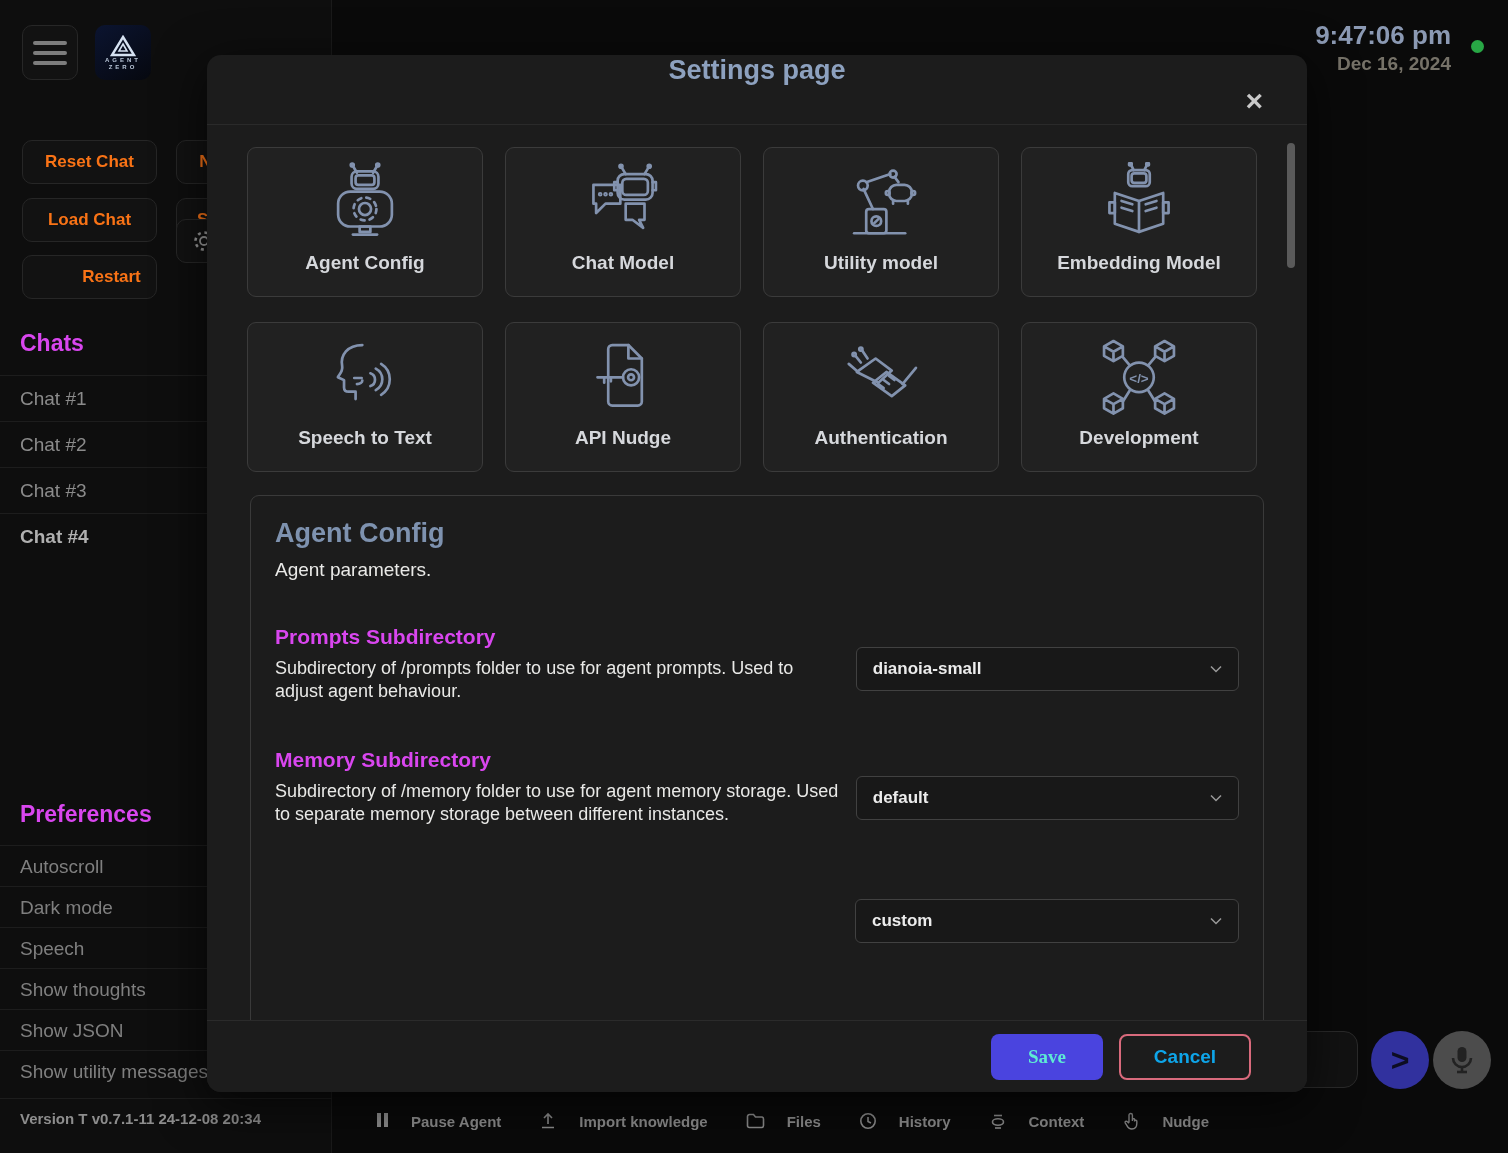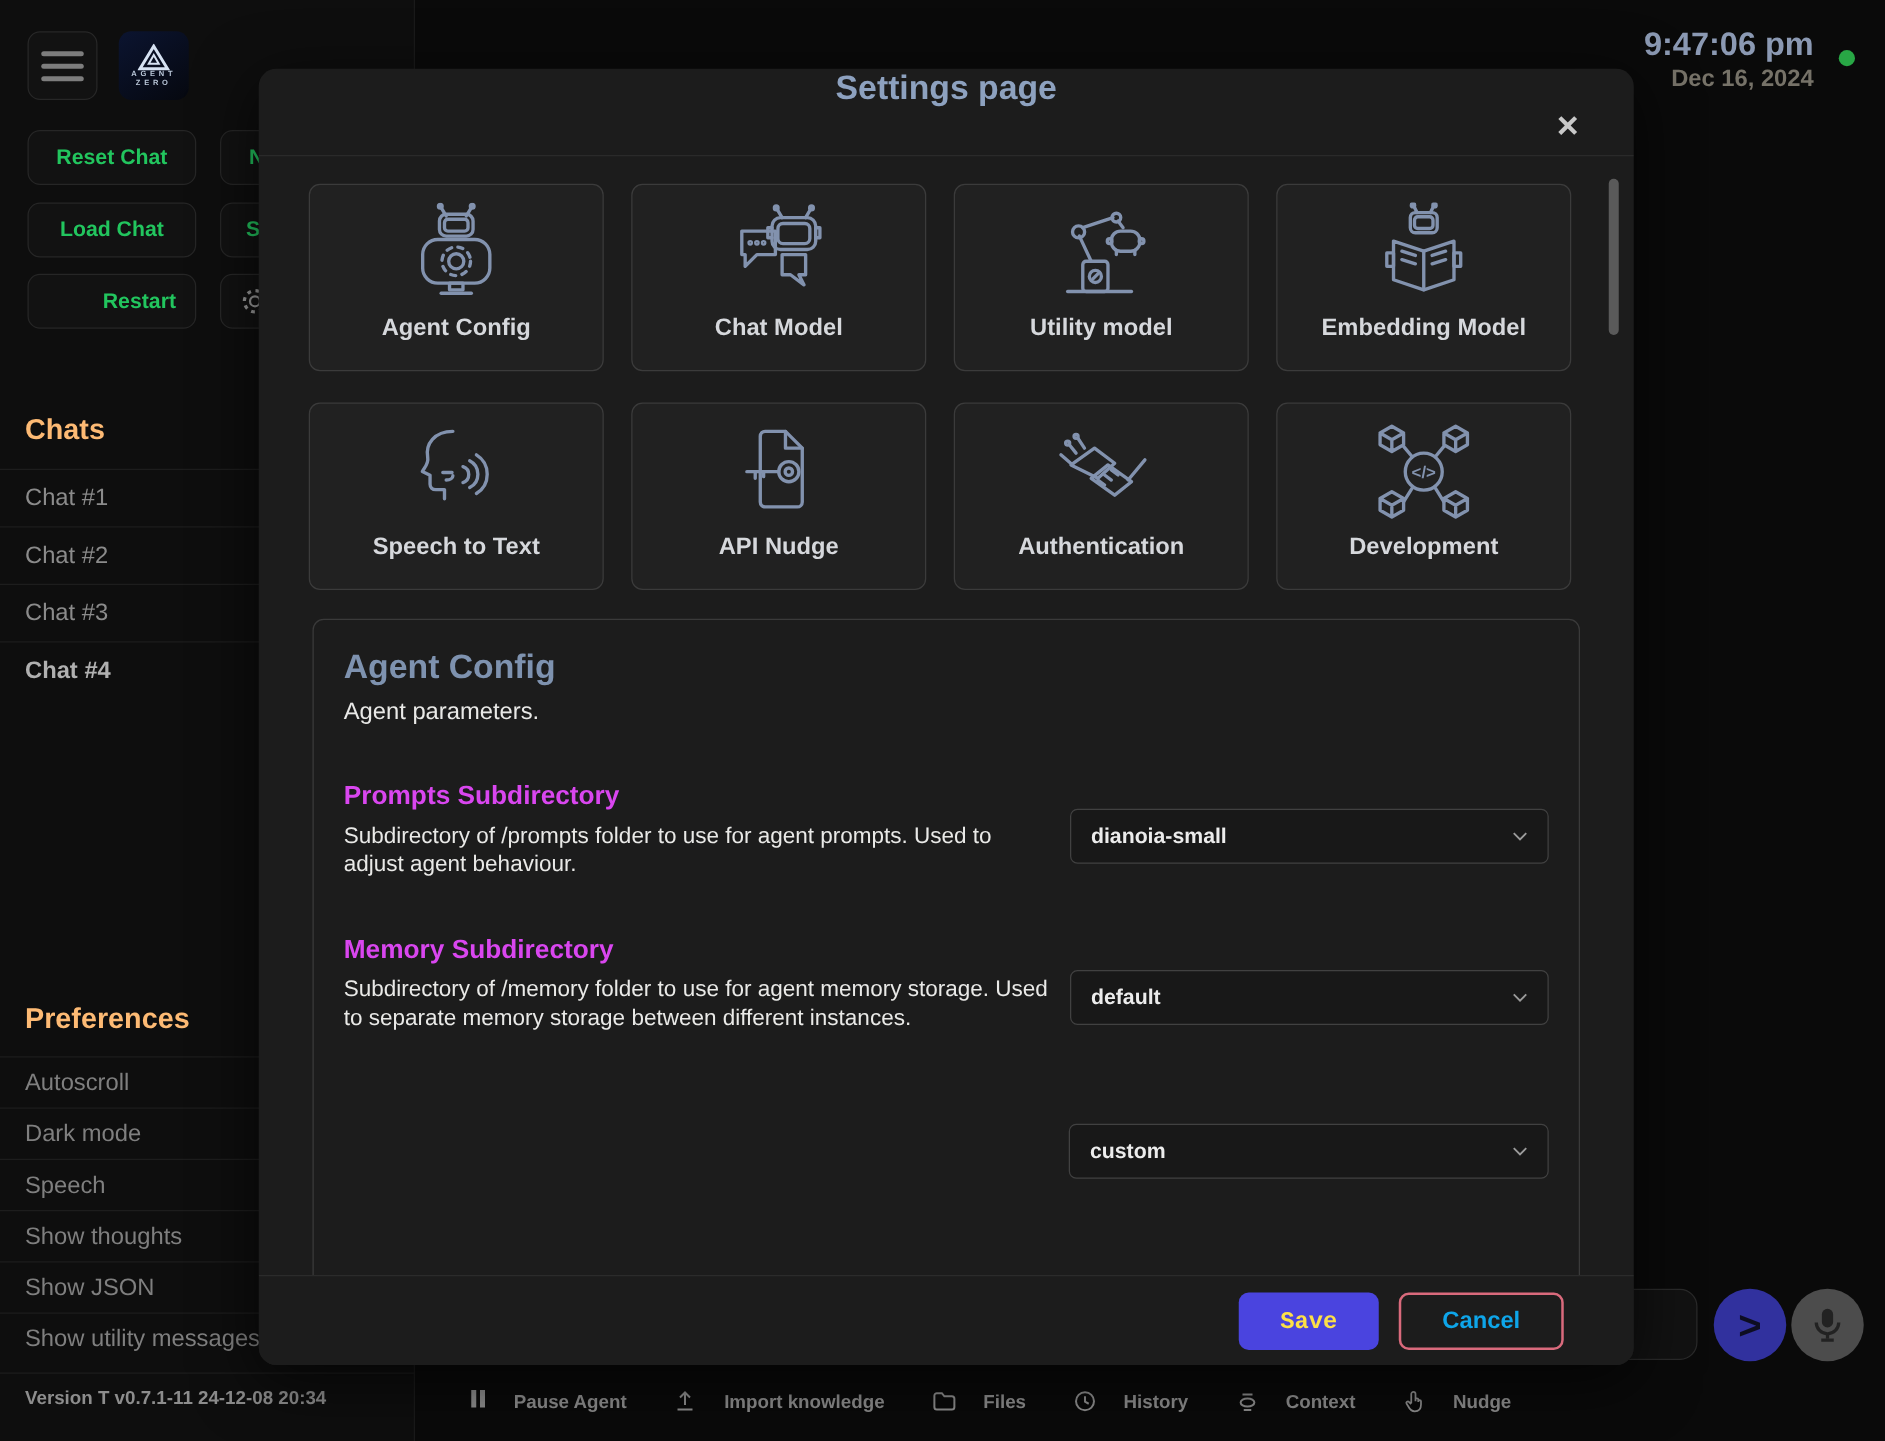--- a/index.html
+++ b/index.html
@@ -6,28 +6,28 @@
   html,body { width:1508px; height:1153px; background:#0a0a0a; overflow:hidden;
     font-family:"Liberation Sans","DejaVu Sans",sans-serif; }
   .abs { position:absolute; }
 
   
   #sidebar { position:absolute; left:0; top:0; width:332px; height:1153px;
     background:#0e0e0e; border-right:1px solid #1a1a1a; z-index:1; }
   .sq-btn { position:absolute; background:#121212; border:1px solid #272727;
     border-radius:10px; display:flex; align-items:center; justify-content:center; }
   .side-btn { position:absolute; background:#121212; border:1px solid #262626;
-    border-radius:10px; color:#22c55e; font-size:17px; font-weight:700;
-    display:flex; align-items:center; justify-content:center; cursor:pointer; }
+    border-radius:10px; color:#f97316; font-size:17px; font-weight:700;
+    display:flex; align-items:center; justify-content:center; cursor:pointer;margin-top:36px; }
   .burger-bar { width:34px; height:4px; background:#7d7d7d; border-radius:2px; margin:3px 0; }
   #logo { position:absolute; left:95px; top:25px; width:56px; height:55px; border-radius:10px;
     background:linear-gradient(145deg,#0b1430,#06080f); display:flex; flex-direction:column;
     align-items:center; justify-content:center; }
   #logo .lg-txt { color:#bac7d9; font-size:6px; letter-spacing:3px; font-weight:700; line-height:7px; }
-  .side-head { color:#fdba74; font-size:23px; font-weight:800; padding-left:20px; }
+  .side-head { color:#d946ef; font-size:23px; font-weight:800; padding-left:20px; }
   .side-list { list-style:none; }
   .side-list li { height:46px; line-height:46px; padding-left:20px; color:#8b8b8b;
     font-size:19px; font-weight:500; border-top:1px solid #1d1d1d; cursor:pointer; }
   .side-list li.active { color:#b0b0b0; font-weight:800; }
   .pref-list li { height:41px; line-height:41px; color:#7f7f7f; }
   #version { position:absolute; left:20px; top:1110px; color:#8d8d8d; font-size:15px; font-weight:600; }
   #ver-sep { position:absolute; left:0; top:1098px; width:332px; height:1px; background:#1d1d1d; }
 
   
   #clock { position:absolute; right:57px; top:20px; text-align:right; z-index:1;}
@@ -81,22 +81,22 @@
   .select { margin-left:auto; width:384px; height:44px; margin-top:28px; background:#181818;
     border:1px solid #414141; border-radius:6px; display:flex; align-items:center;
     padding:0 16px; cursor:pointer; }
   .select .sel-value { color:#ececec; font-size:17px; font-weight:700; }
   .select svg { margin-left:auto; stroke:#9a9a9a; fill:none; stroke-width:1.5; }
 
   #modal-footer { position:absolute; left:0; bottom:0; width:100%; height:72px;
     border-top:1px solid #2b2b2b; background:#1c1c1c; display:flex; align-items:center;
     justify-content:flex-end; padding-right:56px; gap:16px; }
   #save-btn { width:112px; height:46px; background:#4a44df; border:none; border-radius:8px;
-    color:#fde047; font-size:19px; font-weight:800; cursor:pointer;
-    font-family:Liberation Mono, monospace; }
+    color:#5eead4; font-size:19px; font-weight:800; cursor:pointer;
+    font-family:Liberation Serif, serif; }
   #cancel-btn { width:132px; height:46px; background:transparent; border:2px solid #d96a7c;
     border-radius:8px; color:#0ea5e9; font-size:19px; font-weight:800; cursor:pointer;
     font-family:"Liberation Sans",sans-serif; }
   #scroll-thumb { position:absolute; right:12px; top:88px; width:8px; height:125px;
     background:#5a5a5a; border-radius:4px; }
 </style>
 </head>
 <body>
 
 <div id="sidebar">

